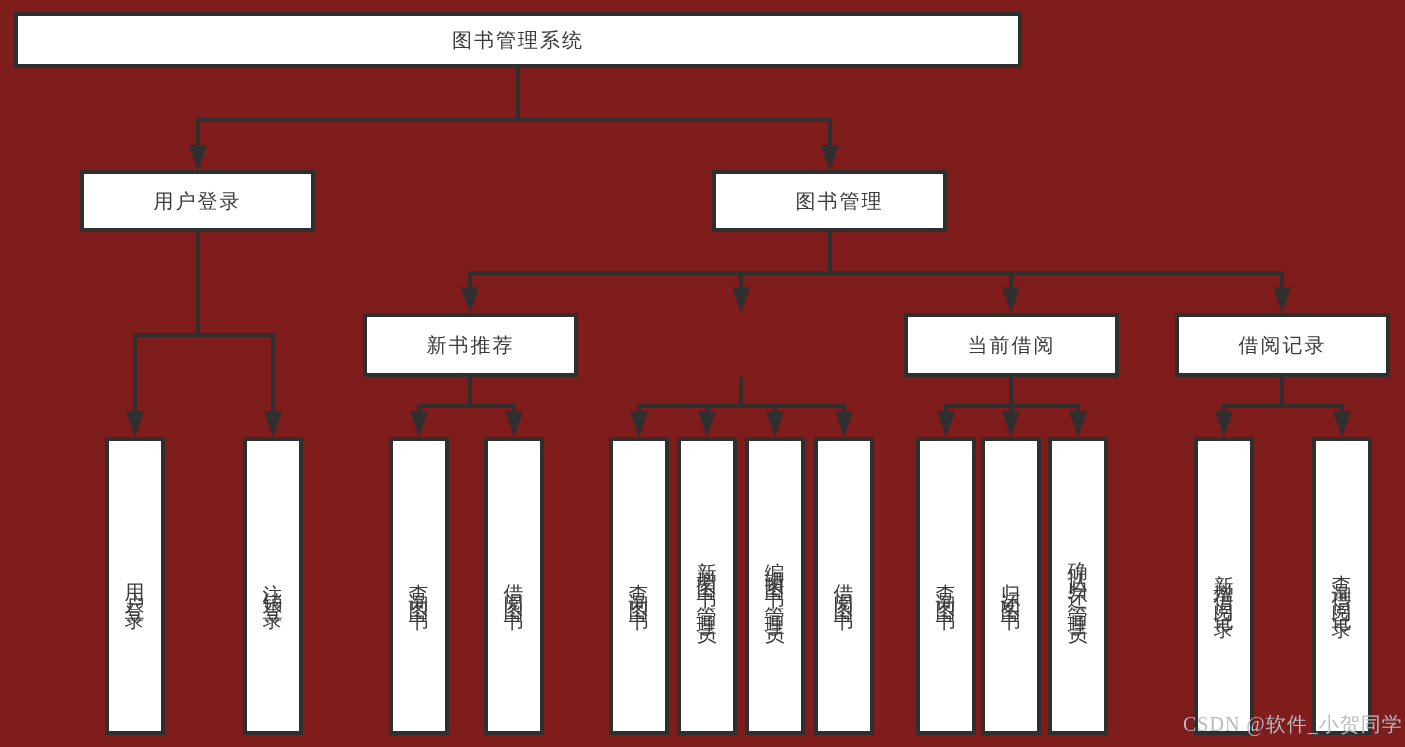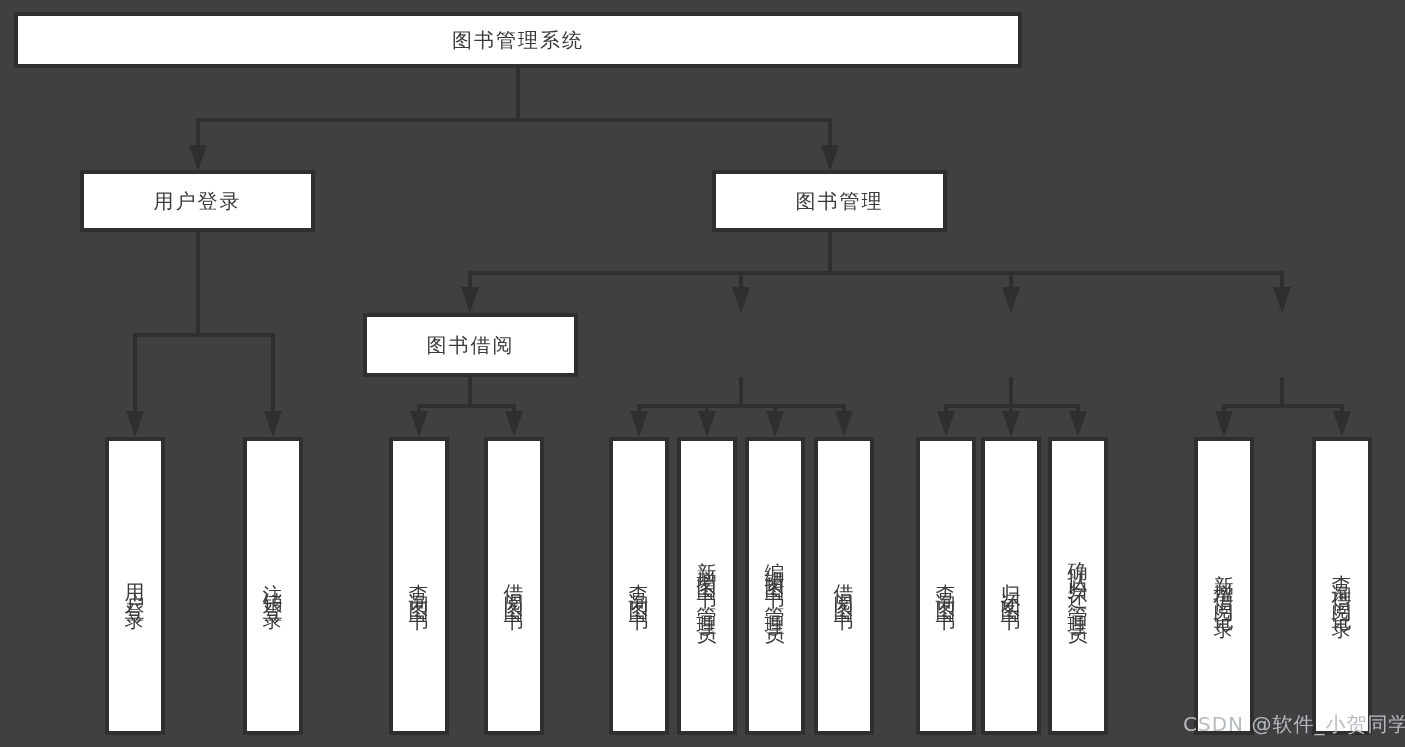--- a/index.html
+++ b/index.html
@@ -4,21 +4,22 @@
 <style>
   * { margin: 0; padding: 0; box-sizing: border-box; }
   html, body { background: #ffffff; }
   body {
     font-family: "DejaVu Sans", "Liberation Sans", sans-serif;
     width: 1405px; height: 747px; overflow: hidden;
   }
   #canvas {
     position: relative;
     width: 1405px; height: 747px;
-    background: #404040;
+    background: #7f1d1d;
+    font-family: Liberation Serif, serif;
   }
   svg.connectors {
     position: absolute; left: 0; top: 0;
     width: 1405px; height: 747px;
     pointer-events: none;
   }
   .box {
     position: absolute;
     background: #ffffff;
     border: 4px solid #2f2f2f;
@@ -149,21 +150,27 @@
   </div>
 
   <div class="box hbox" id="node-user-login">
     <span>用户登录</span>
   </div>
   <div class="box hbox" id="node-book-mgmt">
     <span>图书管理</span>
   </div>
 
   <div class="box hbox" id="node-new-book">
-    <span>图书借阅</span>
+    <span>新书推荐</span>
+  </div>
+  <div class="box hbox" id="node-cur-borrow">
+    <span>当前借阅</span>
+  </div>
+  <div class="box hbox" id="node-borrow-rec">
+    <span>借阅记录</span>
   </div>
 
   <div class="box vbox" id="leaf-ul-login">
     <span class="vtext">用户登录</span>
   </div>
   <div class="box vbox" id="leaf-ul-logout">
     <span class="vtext">注销登录</span>
   </div>
 
   <div class="box vbox" id="leaf-nb-query">

